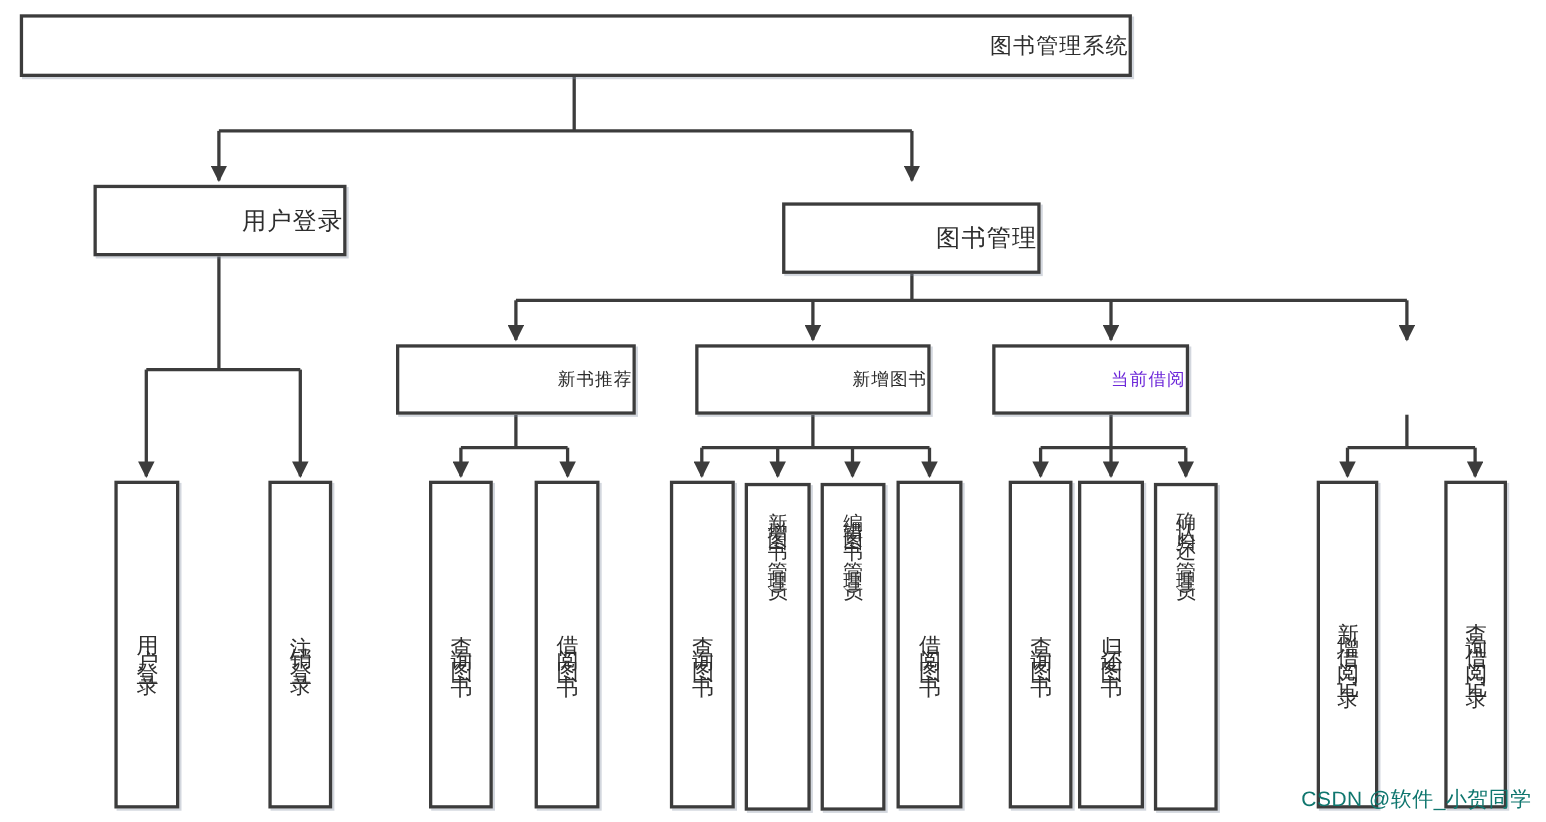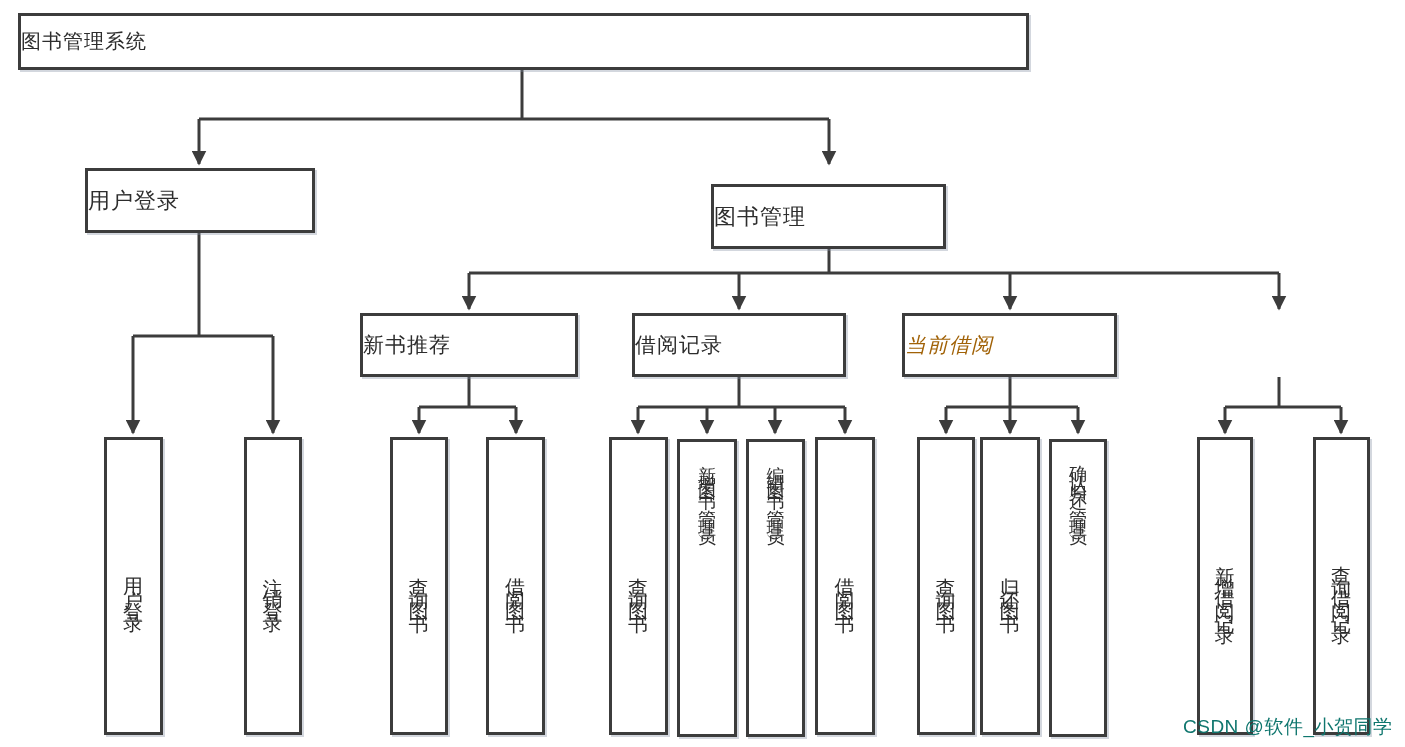--- a/index.html
+++ b/index.html
@@ -22,26 +22,26 @@
     pointer-events: none;
   }
   .node {
     position: absolute;
     box-sizing: border-box;
     background: #ffffff;
     border: 3px solid #3c3c3c;
     box-shadow: 2px 2px 0 rgba(130,140,160,0.35);
     display: flex;
     align-items: center;
-    justify-content: flex-start;
+    justify-content: flex-end;
     color: #2d2d2d;
     z-index: 2;
   }
   .node.h-box span {
-    font-size: 21px;
+    font-size: 16px;
     letter-spacing: 1px;
     white-space: nowrap;
   }
   .node.root-box span { font-size: 20px; }
   .node.l2-box span { font-size: 22px; }
   .leaf {
     position: absolute;
     box-sizing: border-box;
     background: #ffffff;
     border: 3px solid #3c3c3c;
@@ -148,23 +148,23 @@
     <span>用户登录</span>
   </div>
   <div class="node h-box l2-box" style="left: 711px; top: 184px; width: 235px; height: 65px; border-color: rgb(60, 60, 60); color: rgb(45, 45, 45);">
     <span>图书管理</span>
   </div>
 
   <div class="node h-box" style="left: 360px; top: 313px; width: 218px; height: 64px; border-color: rgb(60, 60, 60); color: rgb(45, 45, 45);">
     <span>新书推荐</span>
   </div>
   <div class="node h-box" style="left: 632px; top: 313px; width: 214px; height: 64px; border-color: rgb(60, 60, 60); color: rgb(45, 45, 45);">
-    <span>借阅记录</span>
-  </div>
-  <div class="node h-box" style="left: 902px; top: 313px; width: 215px; height: 64px; border-color: rgb(60, 60, 60); color: #a16207; font-style: italic;">
+    <span>新增图书</span>
+  </div>
+  <div class="node h-box" style="left: 902px; top: 313px; width: 179px; height: 64px; border-color: rgb(60, 60, 60); color: #6d28d9;">
     <span>当前借阅</span>
   </div>
 
   <div class="leaf" style="left: 104px; top: 437px; width: 59px; height: 298px; border-color: rgb(60, 60, 60); color: rgb(45, 45, 45);">
     <span>用户登录</span>
   </div>
   <div class="leaf" style="left: 244px; top: 437px; width: 58px; height: 298px; border-color: rgb(60, 60, 60); color: rgb(45, 45, 45);">
     <span>注销登录</span>
   </div>
 

